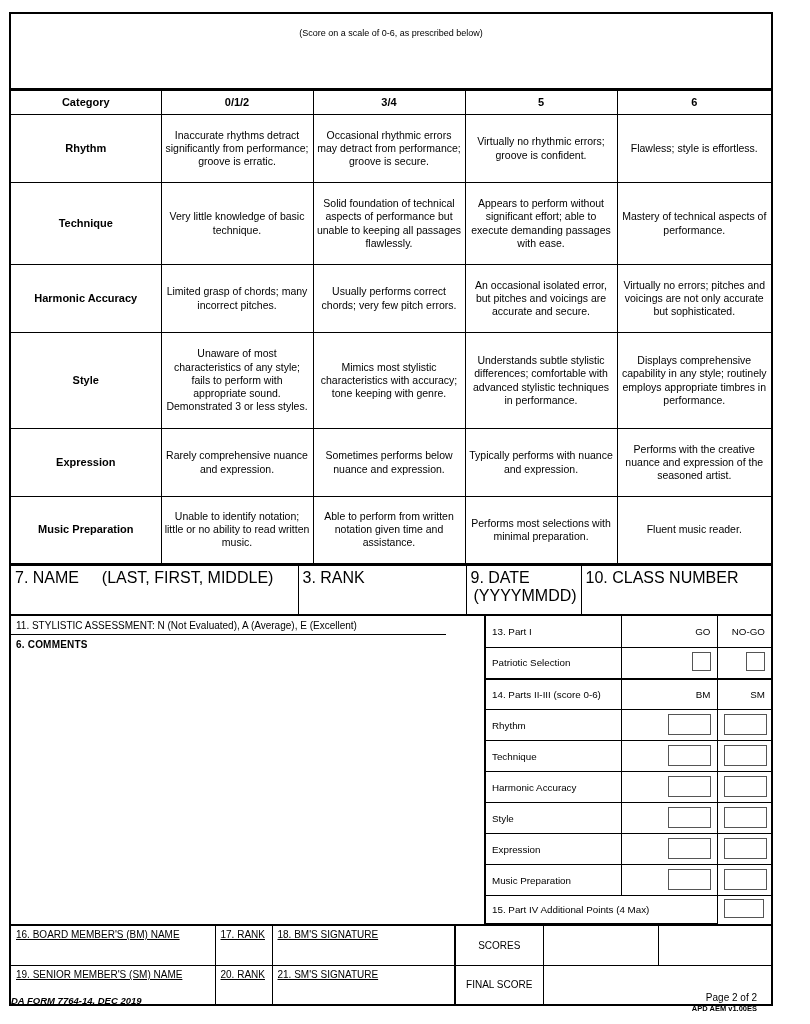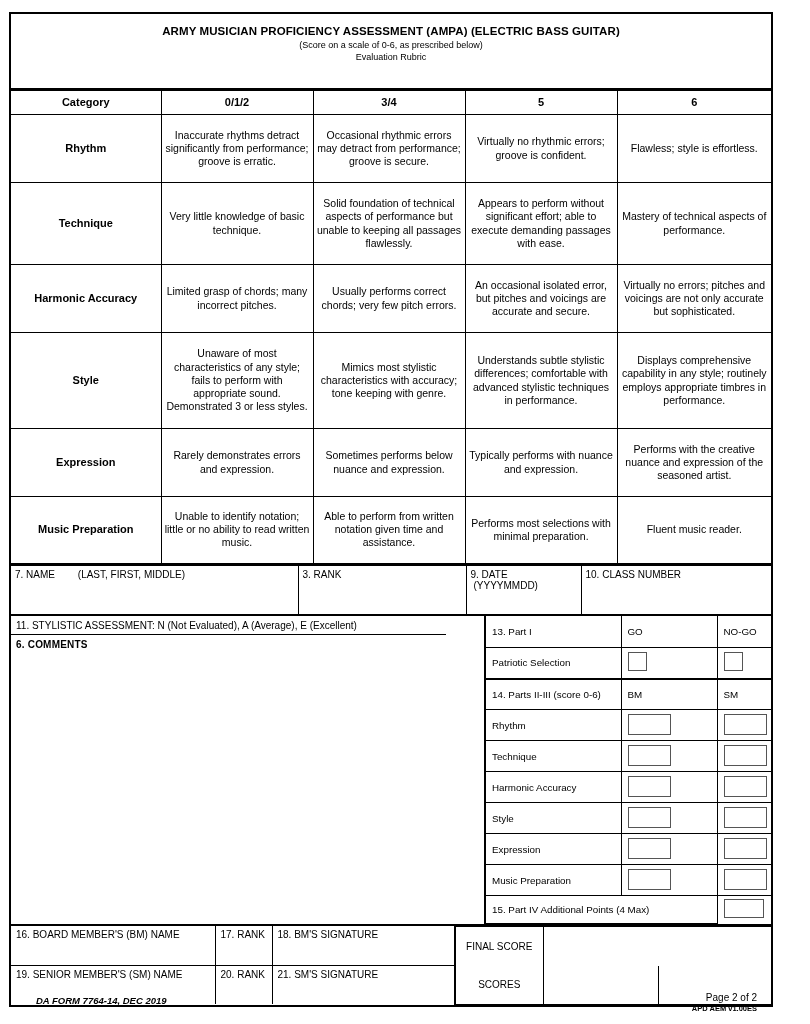--- a/index.html
+++ b/index.html
@@ -83,21 +83,21 @@
     border-left: 2px solid #000;
     border-right: 2px solid #000;
     border-bottom: 2px solid #000;
   }
   .admin td {
     height: 50px;
     vertical-align: top;
     padding: 3px 4px 0 4px;
     font-size: 10px;
   }
-  .lbl { font-size: 10px; }
+  .lbl { font-size: 16px; }
 
   
   .midwrap {
     display: flex;
     border-left: 2px solid #000;
     border-right: 2px solid #000;
     border-bottom: 2px solid #000;
     gap: 39px;
   }
   .midleft  { width: 435px; flex: 0 0 435px; }
@@ -129,21 +129,21 @@
     letter-spacing: .2px;
   }
 
   
   .rt { width: 100%; }
   .rt td {
     font-size: 9.8px;
     height: 31px;
     padding: 0 6px;
   }
-  .rt td.c { text-align: left; }
+  .rt td.c { text-align: right; }
   .box-chk {
     display: inline-block;
     width: 19px; height: 19px;
     border: 1px solid #555;
     background: #fff;
   }
   .box-score {
     display: inline-block;
     width: 43px; height: 21px;
     border: 1px solid #555;
@@ -161,55 +161,54 @@
     border-bottom: 2px solid #000;
     border-top: 0;
   }
   .botleft { width: 444px; flex: 0 0 444px; }
   .botright { flex: 1 1 auto; border-left: 2px solid #000; margin-left:-1px;}
   .botleft td {
     height: 39px;
     vertical-align: top;
     padding: 3px 5px 0 5px;
     font-size: 10px;
+    text-decoration: underline;
   }
   .scoretbl td {
     height: 39px;
     font-size: 10px;
     text-align: center;
   }
   .scoretbl td.lab { font-size: 10px; }
 
   
   .footer {
     position: absolute;
     left: 9px; top: 995px;
     width: 764px;
     height: 26px;
   }
   .footer .left {
     position: absolute; left: 2px; top: 0;
-    font-size: 9.5px; font-weight: bold; font-style: italic; margin-left: 25px;
+    font-size: 9.5px; font-weight: bold; font-style: italic;
   }
   .footer .right {
     position: absolute; right: 16px; top: -3px;
     text-align: right;
   }
   .footer .pg { font-size: 10px; }
   .footer .apd { font-size: 7.5px; font-weight: bold; margin-top: 1px; }
 </style>
 </head>
 <body>
 
 <div class="page">
 
   <div class="titlebox">
-    <div class="title-main">ARMY MUSICIAN PROFICIENCY ASSESSMENT (AMPA) (ELECTRIC BASS GUITAR)</div>
     <div class="title-sub">(Score on a scale of 0-6, as prescribed below)</div>
-    <div class="title-sub2">Evaluation Rubric</div>
   </div>
 
   <table class="rubric">
     <colgroup>
       <col style="width:151px">
         <col style="width:152px">
         <col style="width:152px">
         <col style="width:152px">
         <col>
     </colgroup>
@@ -249,21 +248,21 @@
       <tr style="height:96px">
         <td class="cat">Style</td>
         <td class="desc">Unaware of most characteristics of any style; fails to perform with appropriate sound. Demonstrated 3 or less styles.</td>
         <td class="desc">Mimics most stylistic characteristics with accuracy; tone keeping with genre.</td>
         <td class="desc">Understands subtle stylistic differences; comfortable with advanced stylistic techniques in performance.</td>
         <td class="desc">Displays comprehensive capability in any style; routinely employs appropriate timbres in performance.</td>
       </tr>
 
       <tr style="height:68px">
         <td class="cat">Expression</td>
-        <td class="desc">Rarely demonstrates errors and expression.</td>
+        <td class="desc">Rarely comprehensive nuance and expression.</td>
         <td class="desc">Sometimes performs below nuance and expression.</td>
         <td class="desc">Typically performs with nuance and expression.</td>
         <td class="desc">Performs with the creative nuance and expression of the seasoned artist.</td>
       </tr>
 
       <tr style="height:67px">
         <td class="cat">Music Preparation</td>
         <td class="desc">Unable to identify notation; little or no ability to read written music.</td>
         <td class="desc">Able to perform from written notation given time and assistance.</td>
         <td class="desc">Performs most selections with minimal preparation.</td>
@@ -450,27 +449,27 @@
 
     <div class="botright">
       <table class="scoretbl">
         <colgroup>
             <col style="width:87px">
             <col style="width:115px">
             <col>
           </colgroup>
         <tbody>
           <tr>
-            <td class="lab" style="border-left:0;border-bottom:0">FINAL SCORE</td>
-            <td colspan="2" style="border-bottom:0;border-right:0"></td>
-          </tr>
-          <tr>
             <td class="lab" style="border-left:0;border-top:0">SCORES</td>
             <td style="border-top:0"></td>
             <td style="border-top:0;border-right:0"></td>
+          </tr>
+          <tr>
+            <td class="lab" style="border-left:0;border-bottom:0">FINAL SCORE</td>
+            <td colspan="2" style="border-bottom:0;border-right:0"></td>
           </tr>
         </tbody>
       </table>
     </div>
   </div>
 
 </div>
 
 <div class="footer">
   <div class="left">DA FORM 7764-14, DEC 2019</div>

